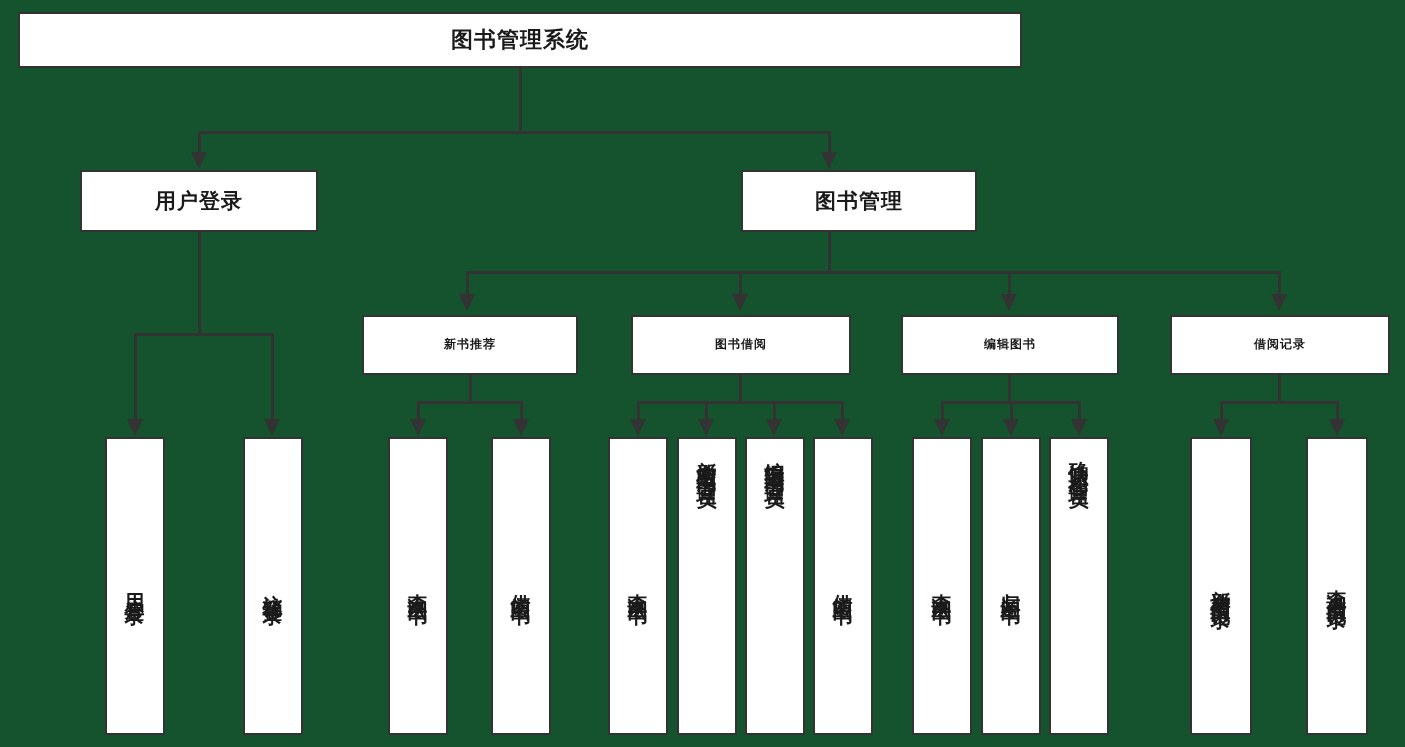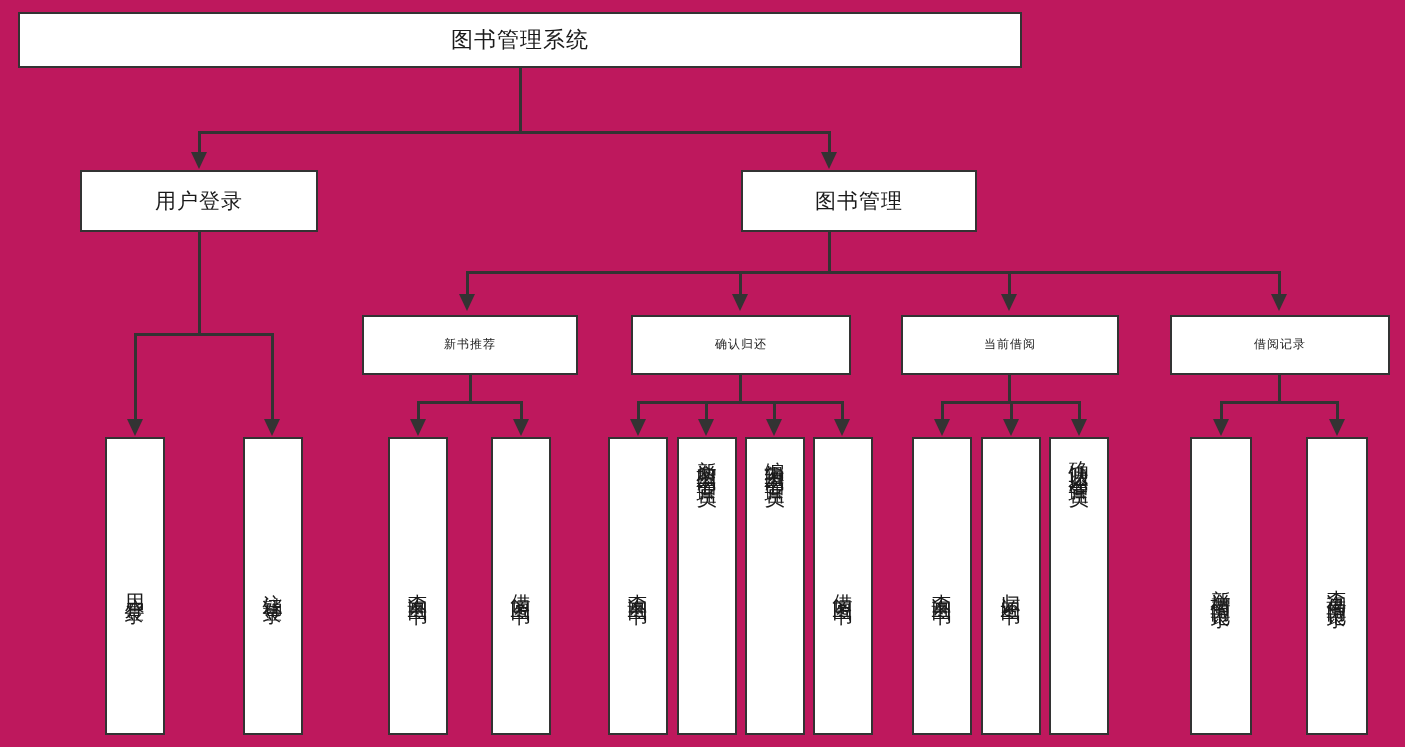--- a/index.html
+++ b/index.html
@@ -7,22 +7,23 @@
     padding: 0;
     background: #ffffff;
   }
   body {
     font-family: "Liberation Sans", "DejaVu Sans", sans-serif;
   }
   #canvas {
     position: relative;
     width: 1405px;
     height: 747px;
-    background: #be185d;
+    background: #14532d;
     overflow: hidden;
+    font-weight: bold;
   }
   
   .node {
     position: absolute;
     box-sizing: border-box;
     background: #ffffff;
     border: 2.5px solid #333333;
     display: flex;
     align-items: center;
     justify-content: center;
@@ -126,24 +127,24 @@
   <div class="arrow" style="left:732px; top:294px;"></div>
   <div class="vline" style="left:1008px; top:271px; height:24px;"></div>
   <div class="arrow" style="left:1001px; top:294px;"></div>
   <div class="vline" style="left:1278px; top:271px; height:24px;"></div>
   <div class="arrow" style="left:1271px; top:294px;"></div>
 
   <div class="node level2" style="left:362px; top:315px; width:216px; height:60px;">
     <span class="label">新书推荐</span>
   </div>
   <div class="node level2" style="left:631px; top:315px; width:220px; height:60px;">
-    <span class="label">确认归还</span>
+    <span class="label">图书借阅</span>
   </div>
   <div class="node level2" style="left:901px; top:315px; width:218px; height:60px;">
-    <span class="label">当前借阅</span>
+    <span class="label">编辑图书</span>
   </div>
   <div class="node level2" style="left:1170px; top:315px; width:220px; height:60px;">
     <span class="label">借阅记录</span>
   </div>
 
   <div class="vline" style="left:469px; top:375px; height:28px;"></div>
   <div class="hline" style="left:417px; top:401px; width:105px;"></div>
   <div class="vline" style="left:417px; top:401px; height:19px;"></div>
   <div class="arrow" style="left:410px; top:419px;"></div>
   <div class="vline" style="left:520px; top:401px; height:19px;"></div>

